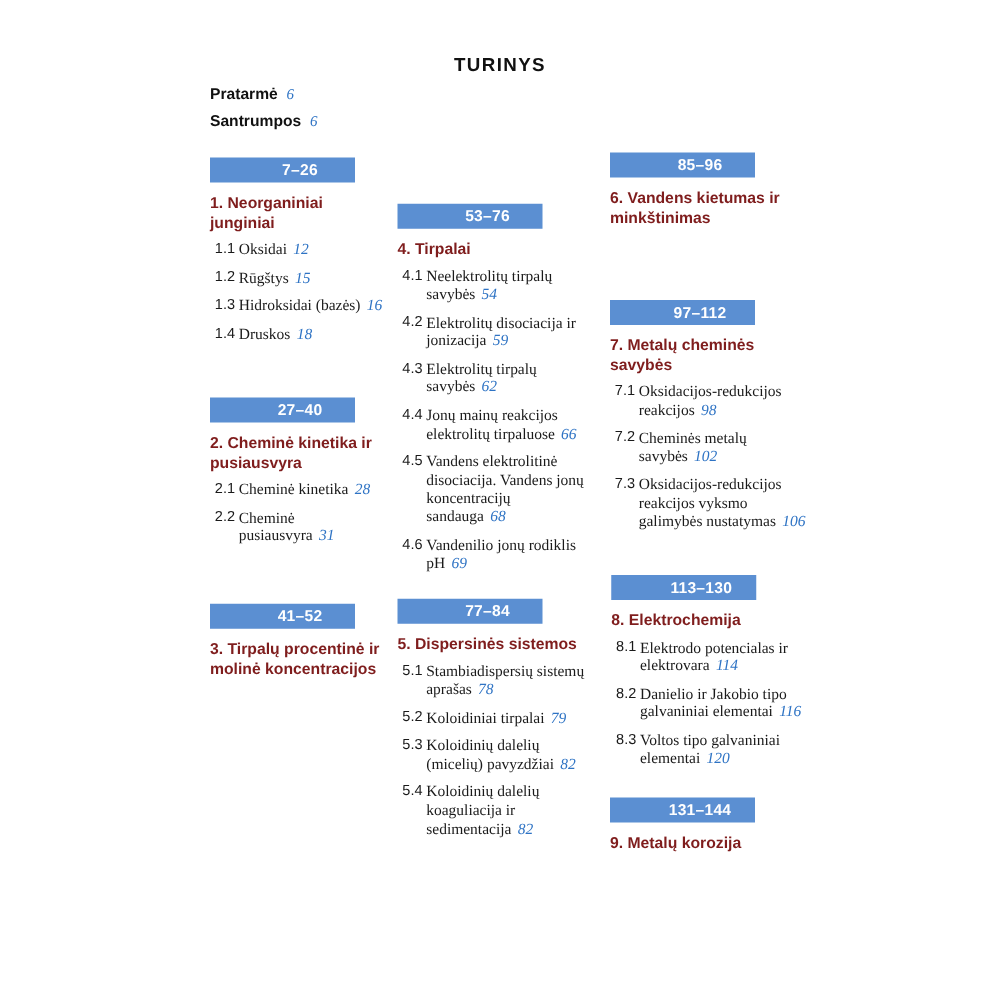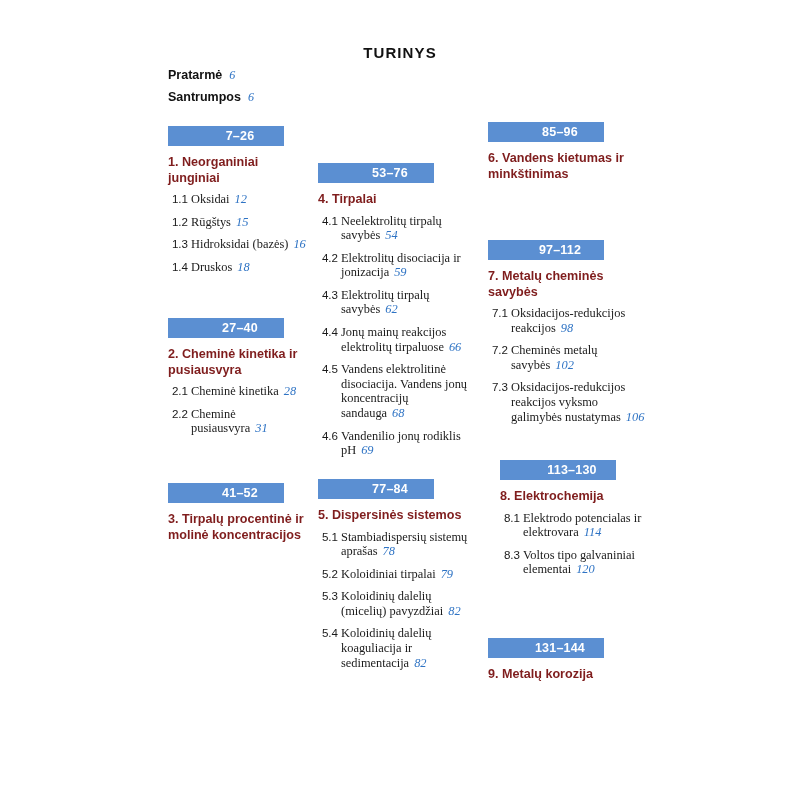--- a/index.html
+++ b/index.html
@@ -198,25 +198,26 @@
       </div>
       <div class="block" style="top: 240px; left: 0px; width: 100%;">
         <span class="badge">97–112</span>
         <div class="chapter">7. Metalų cheminės savybės</div>
         <div class="entries">
           <div class="entry"><span class="num">7.1</span><span class="txt">Oksidacijos-redukcijos reakcijos</span><span class="pg">98</span></div>
           <div class="entry"><span class="num">7.2</span><span class="txt">Cheminės metalų savybės</span><span class="pg">102</span></div>
           <div class="entry"><span class="num">7.3</span><span class="txt">Oksidacijos-redukcijos reakcijos vyksmo galimybės nustatymas</span><span class="pg">106</span></div>
         </div>
       </div>
-      <div class="block" style="top: 460px; left: 12px; width: 100%;">
+      <div class="block" style="top: 460px; left: 1px; width: 100%;">
         <span class="badge">113–130</span>
         <div class="chapter">8. Elektrochemija</div>
         <div class="entries">
           <div class="entry"><span class="num">8.1</span><span class="txt">Elektrodo potencialas ir elektrovara</span><span class="pg">114</span></div>
+          <div class="entry"><span class="num">8.2</span><span class="txt">Danielio ir Jakobio tipo galvaniniai elementai</span><span class="pg">116</span></div>
           <div class="entry"><span class="num">8.3</span><span class="txt">Voltos tipo galvaniniai elementai</span><span class="pg">120</span></div>
         </div>
       </div>
       <div class="block" style="top: 638px; left: 0px; width: 100%;">
         <span class="badge">131–144</span>
         <div class="chapter">9. Metalų korozija</div>
       </div>
     </div>
 
 </div>

